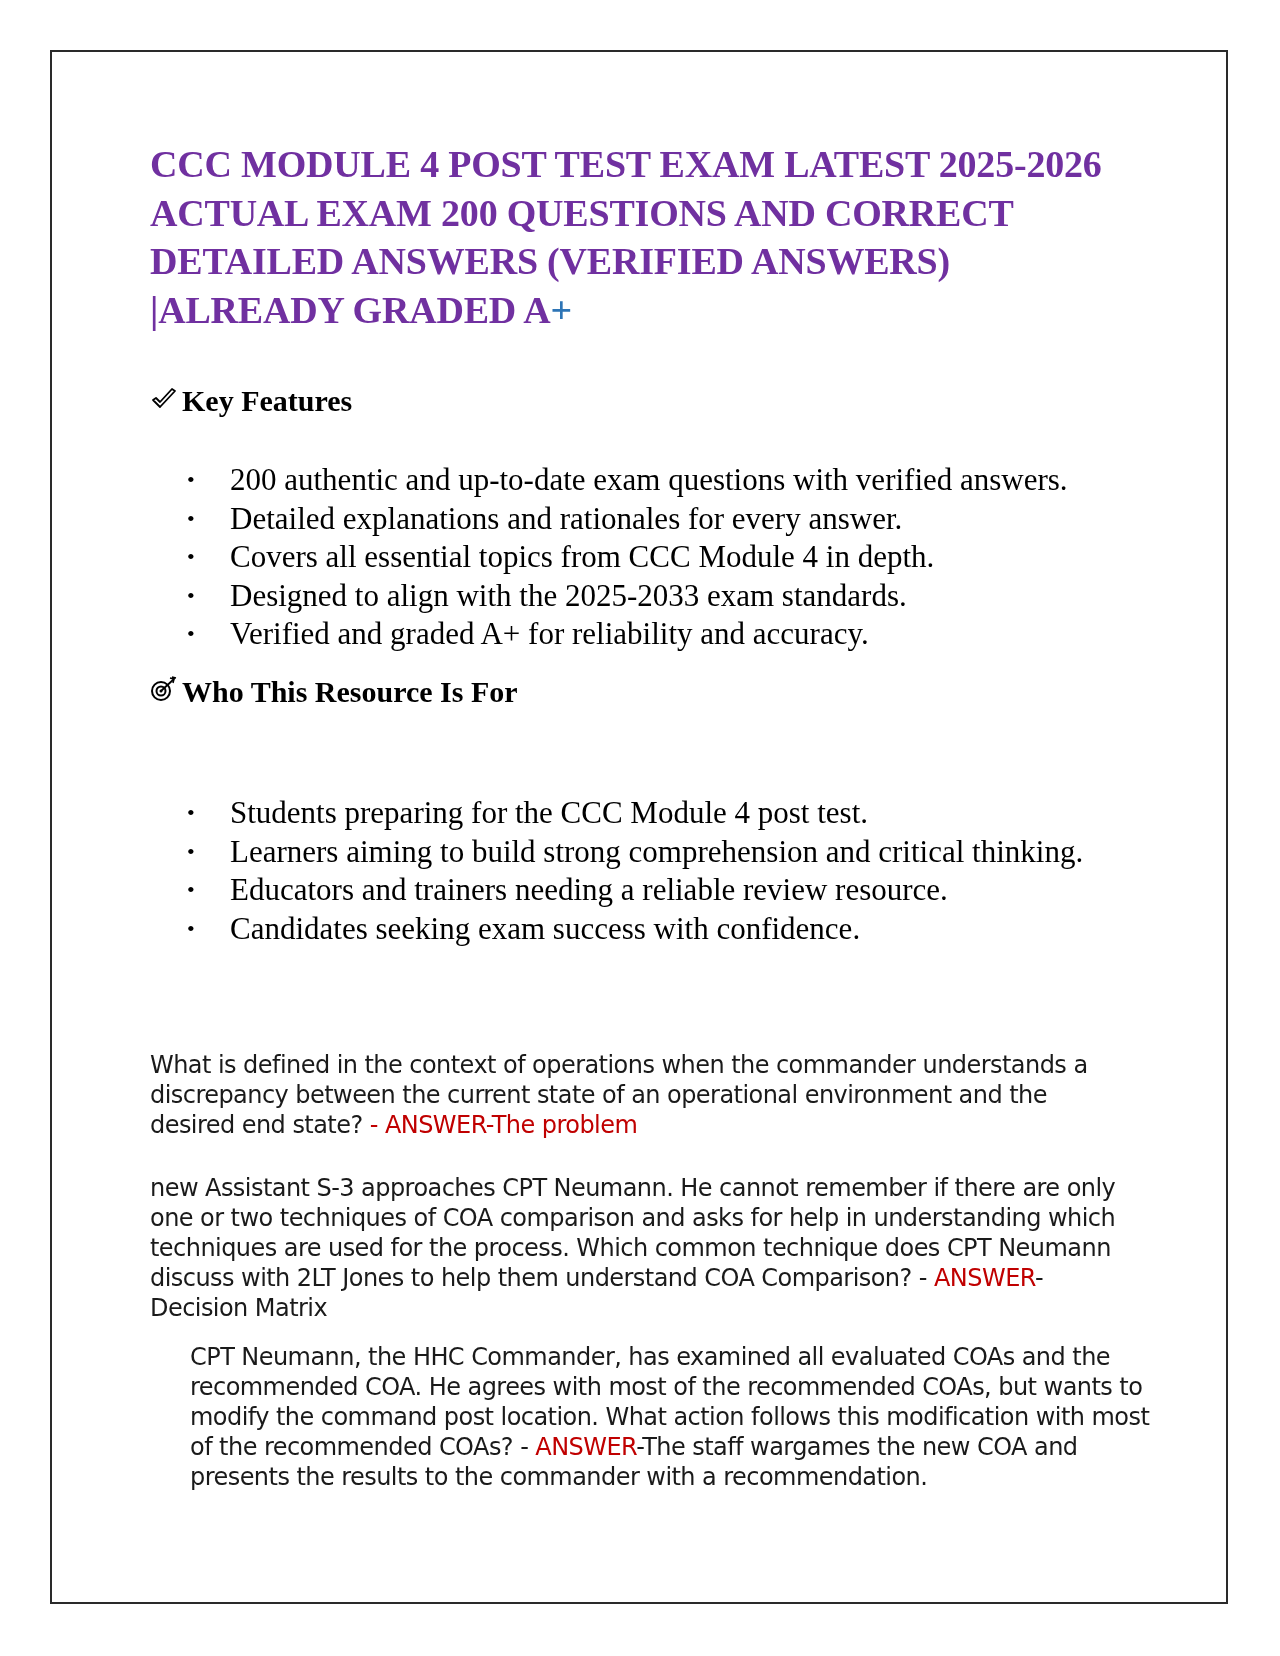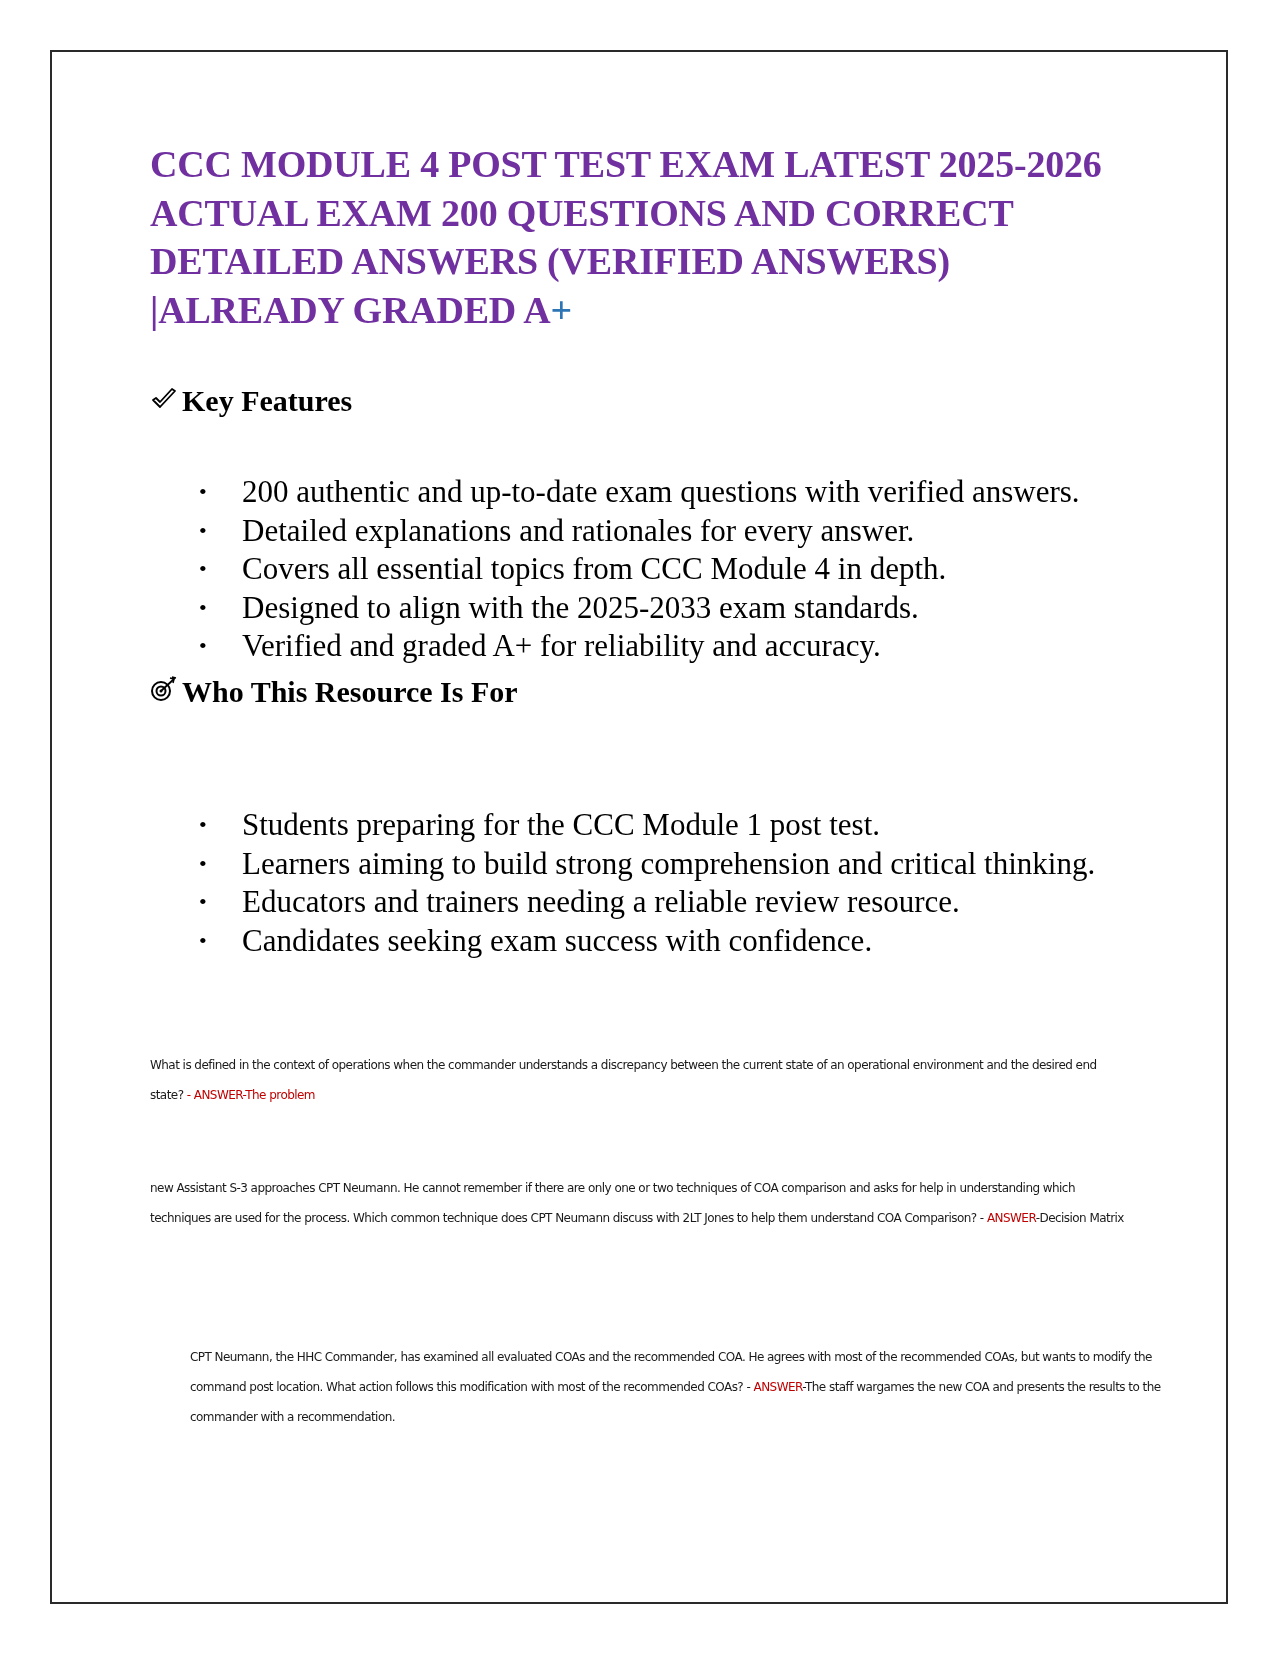--- a/index.html
+++ b/index.html
@@ -17,31 +17,31 @@
       color: #7030a0; letter-spacing: -0.2px;
     }
     .title .plus { color: #2e75b6; }
     .heading {
       position: absolute; left: 150px;
       font-family: Liberation Serif, serif;
       font-weight: bold; font-size: 30px; line-height: 36px; color: #000;
     }
     .heading .icon { display: inline-block; width: 32px; font-weight: normal; }
     .list {
-      position: absolute; left: 150px; width: 940px; margin: 16px; padding: 0; list-style: none;
+      position: absolute; left: 150px; width: 940px; margin: 4px; padding: 0; list-style: none;
       font-family: "Liberation Serif", serif; font-size: 31px; line-height: 38.5px; color: #000;
     }
     .list li { position: relative; padding-left: 76px; }
     .list li::before {
       content: "•"; position: absolute; left: 33px; top: 0; font-size: 22px;
     }
     .qa {
       position: absolute; left: 150px; width: 980px;
       font-family: "DejaVu Sans", sans-serif;
-      font-size: 12px; line-height: 30px; color: #1a1a1a;
+      font-size: 24px; line-height: 30px; color: #1a1a1a;
       letter-spacing: -0.55px;
     }
     .red { color: #c00000; }
   </style>
 </head>
 <body>
 
 <div class="page-frame"></div>
 
 <div class="title">
@@ -73,21 +73,21 @@
         <circle cx="11" cy="15" r="9" fill="none" stroke="#000" stroke-width="2"></circle>
         <circle cx="11" cy="15" r="4.5" fill="none" stroke="#000" stroke-width="2"></circle>
         <circle cx="11" cy="15" r="1.5" fill="#000"></circle>
         <path d="M11 15 L24 3" stroke="#000" stroke-width="1.8"></path>
         <path d="M20 2 L24 3 L23 7 M22 1 L26 2" stroke="#000" stroke-width="1.5" fill="none"></path>
       </svg>
   </span><span>Who This Resource Is For</span>
 </div>
 
 <ul class="list" style="top:790px;">
-  <li>Students preparing for the CCC Module 1 post test.</li>
+  <li>Students preparing for the CCC Module 4 post test.</li>
   <li>Learners aiming to build strong comprehension and critical thinking.</li>
   <li>Educators and trainers needing a reliable review resource.</li>
   <li>Candidates seeking exam success with confidence.</li>
 </ul>
 
 <div class="qa" style="top:1050px;">
   <span>What is defined in the context of operations when the commander understands a discrepancy between the current state of an operational environment and the desired end state?</span><span class="red"> - </span><span class="red">ANSWER</span><span class="red">-The problem</span>
 </div>
 
 <div class="qa" style="top:1173px;">

